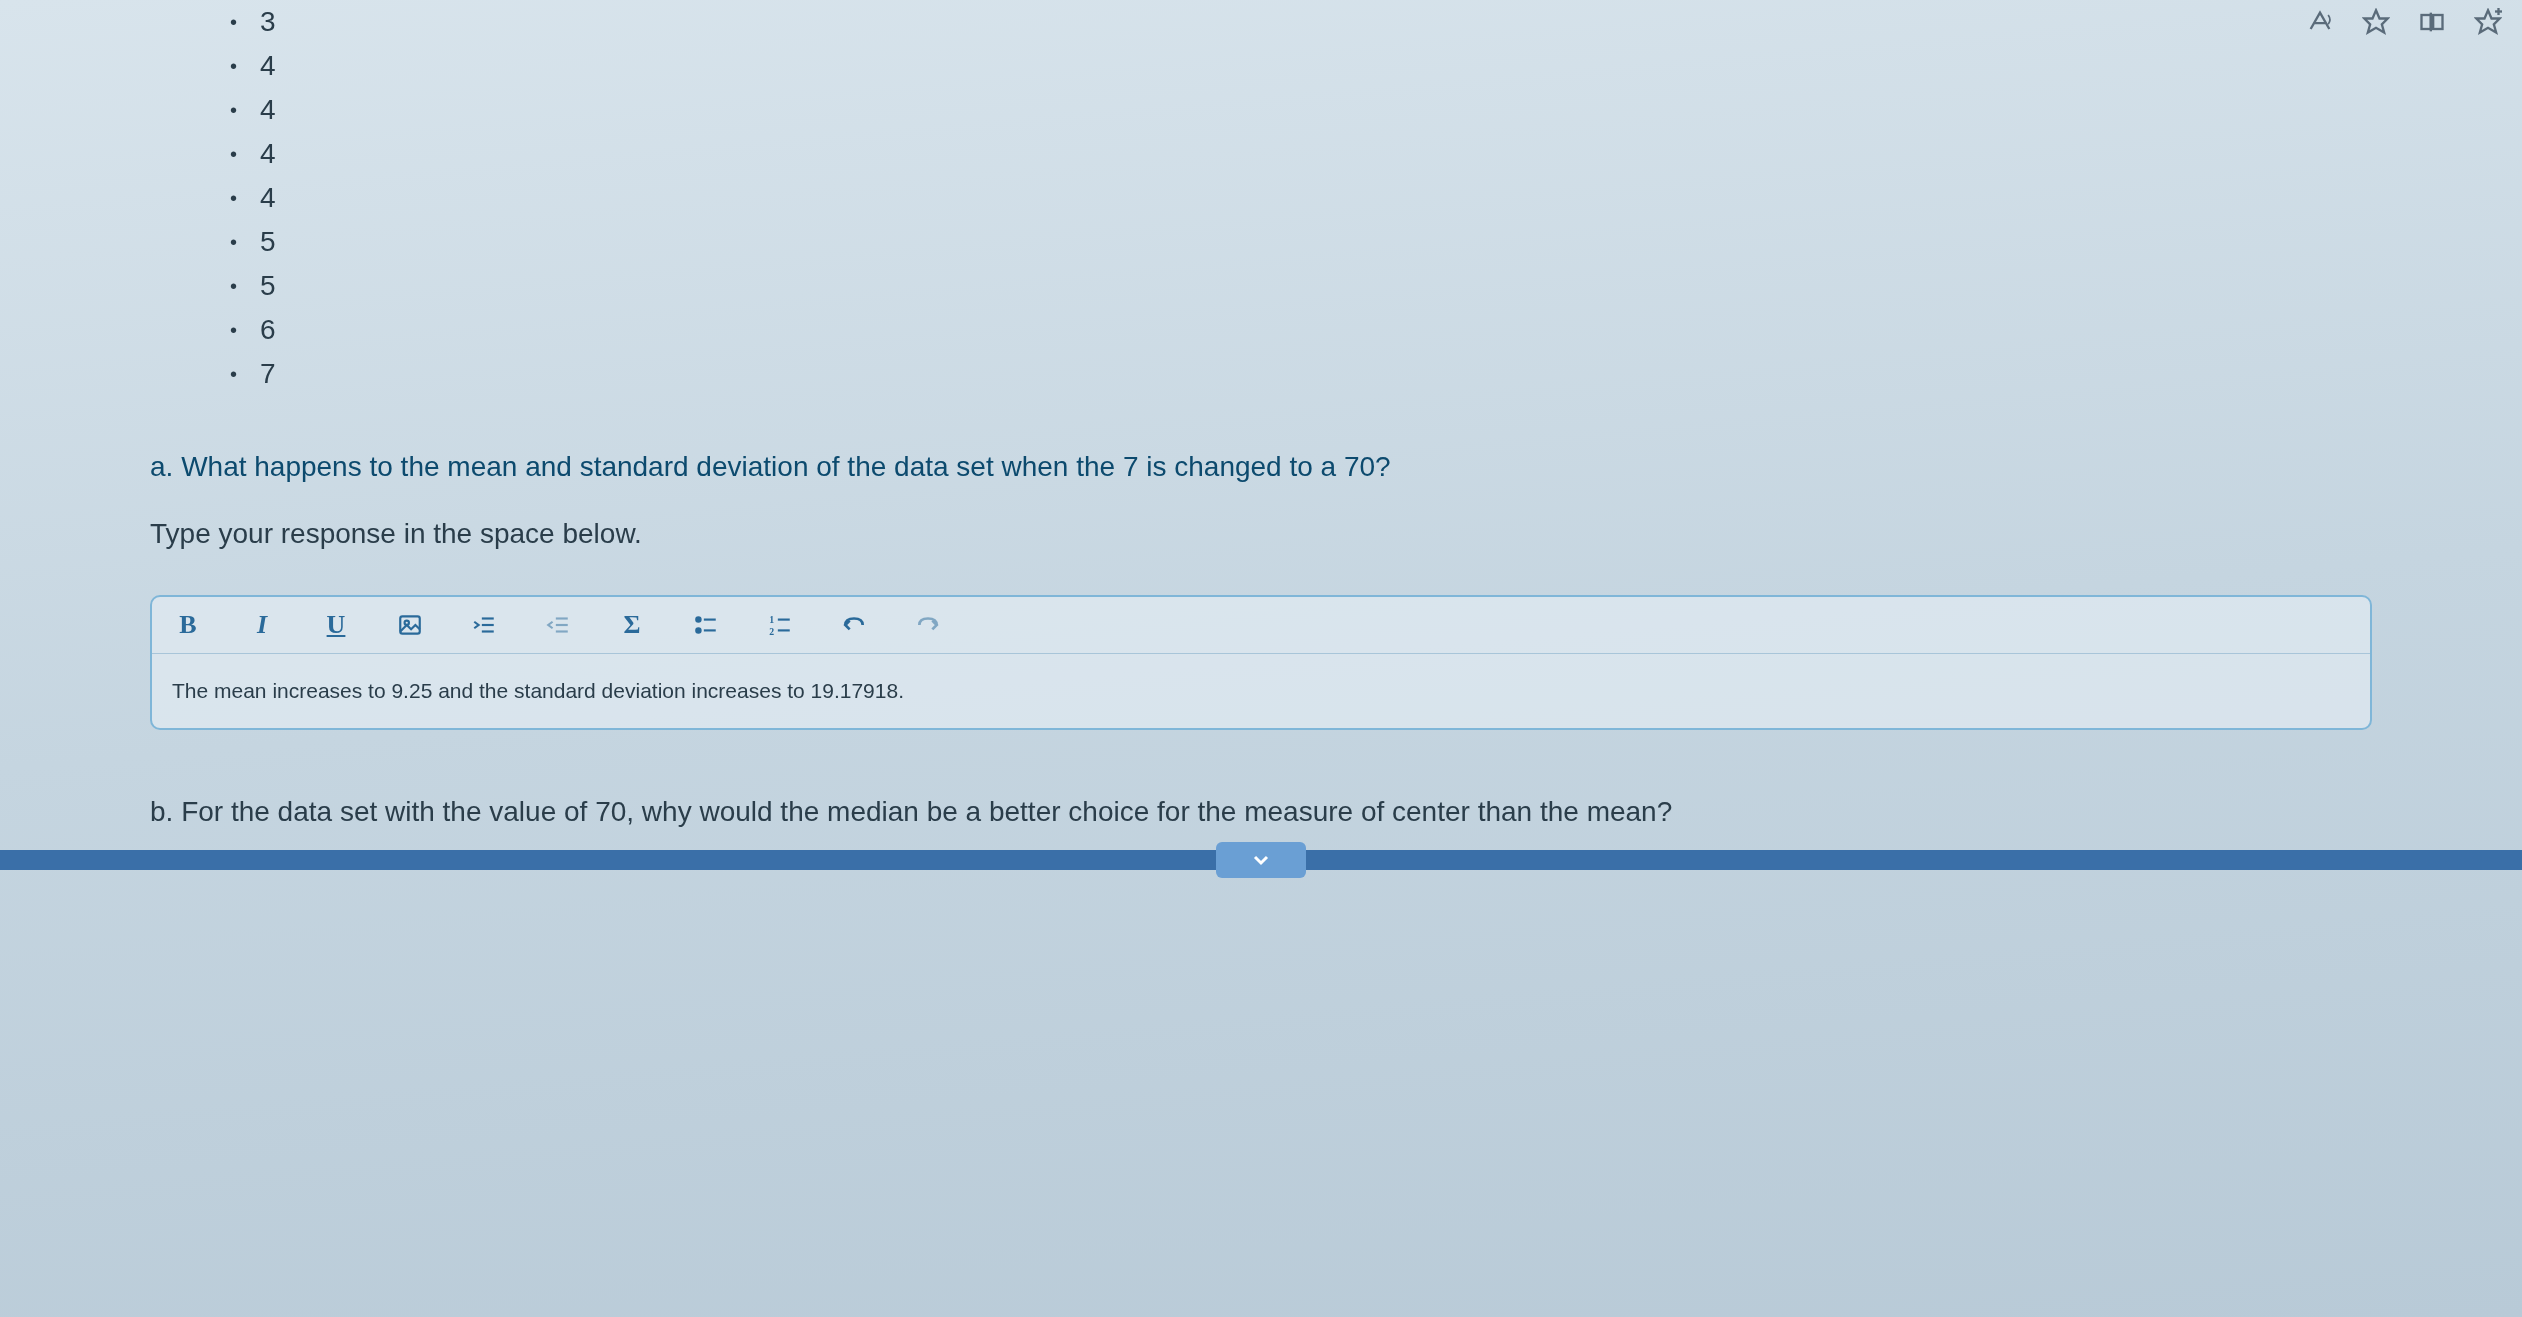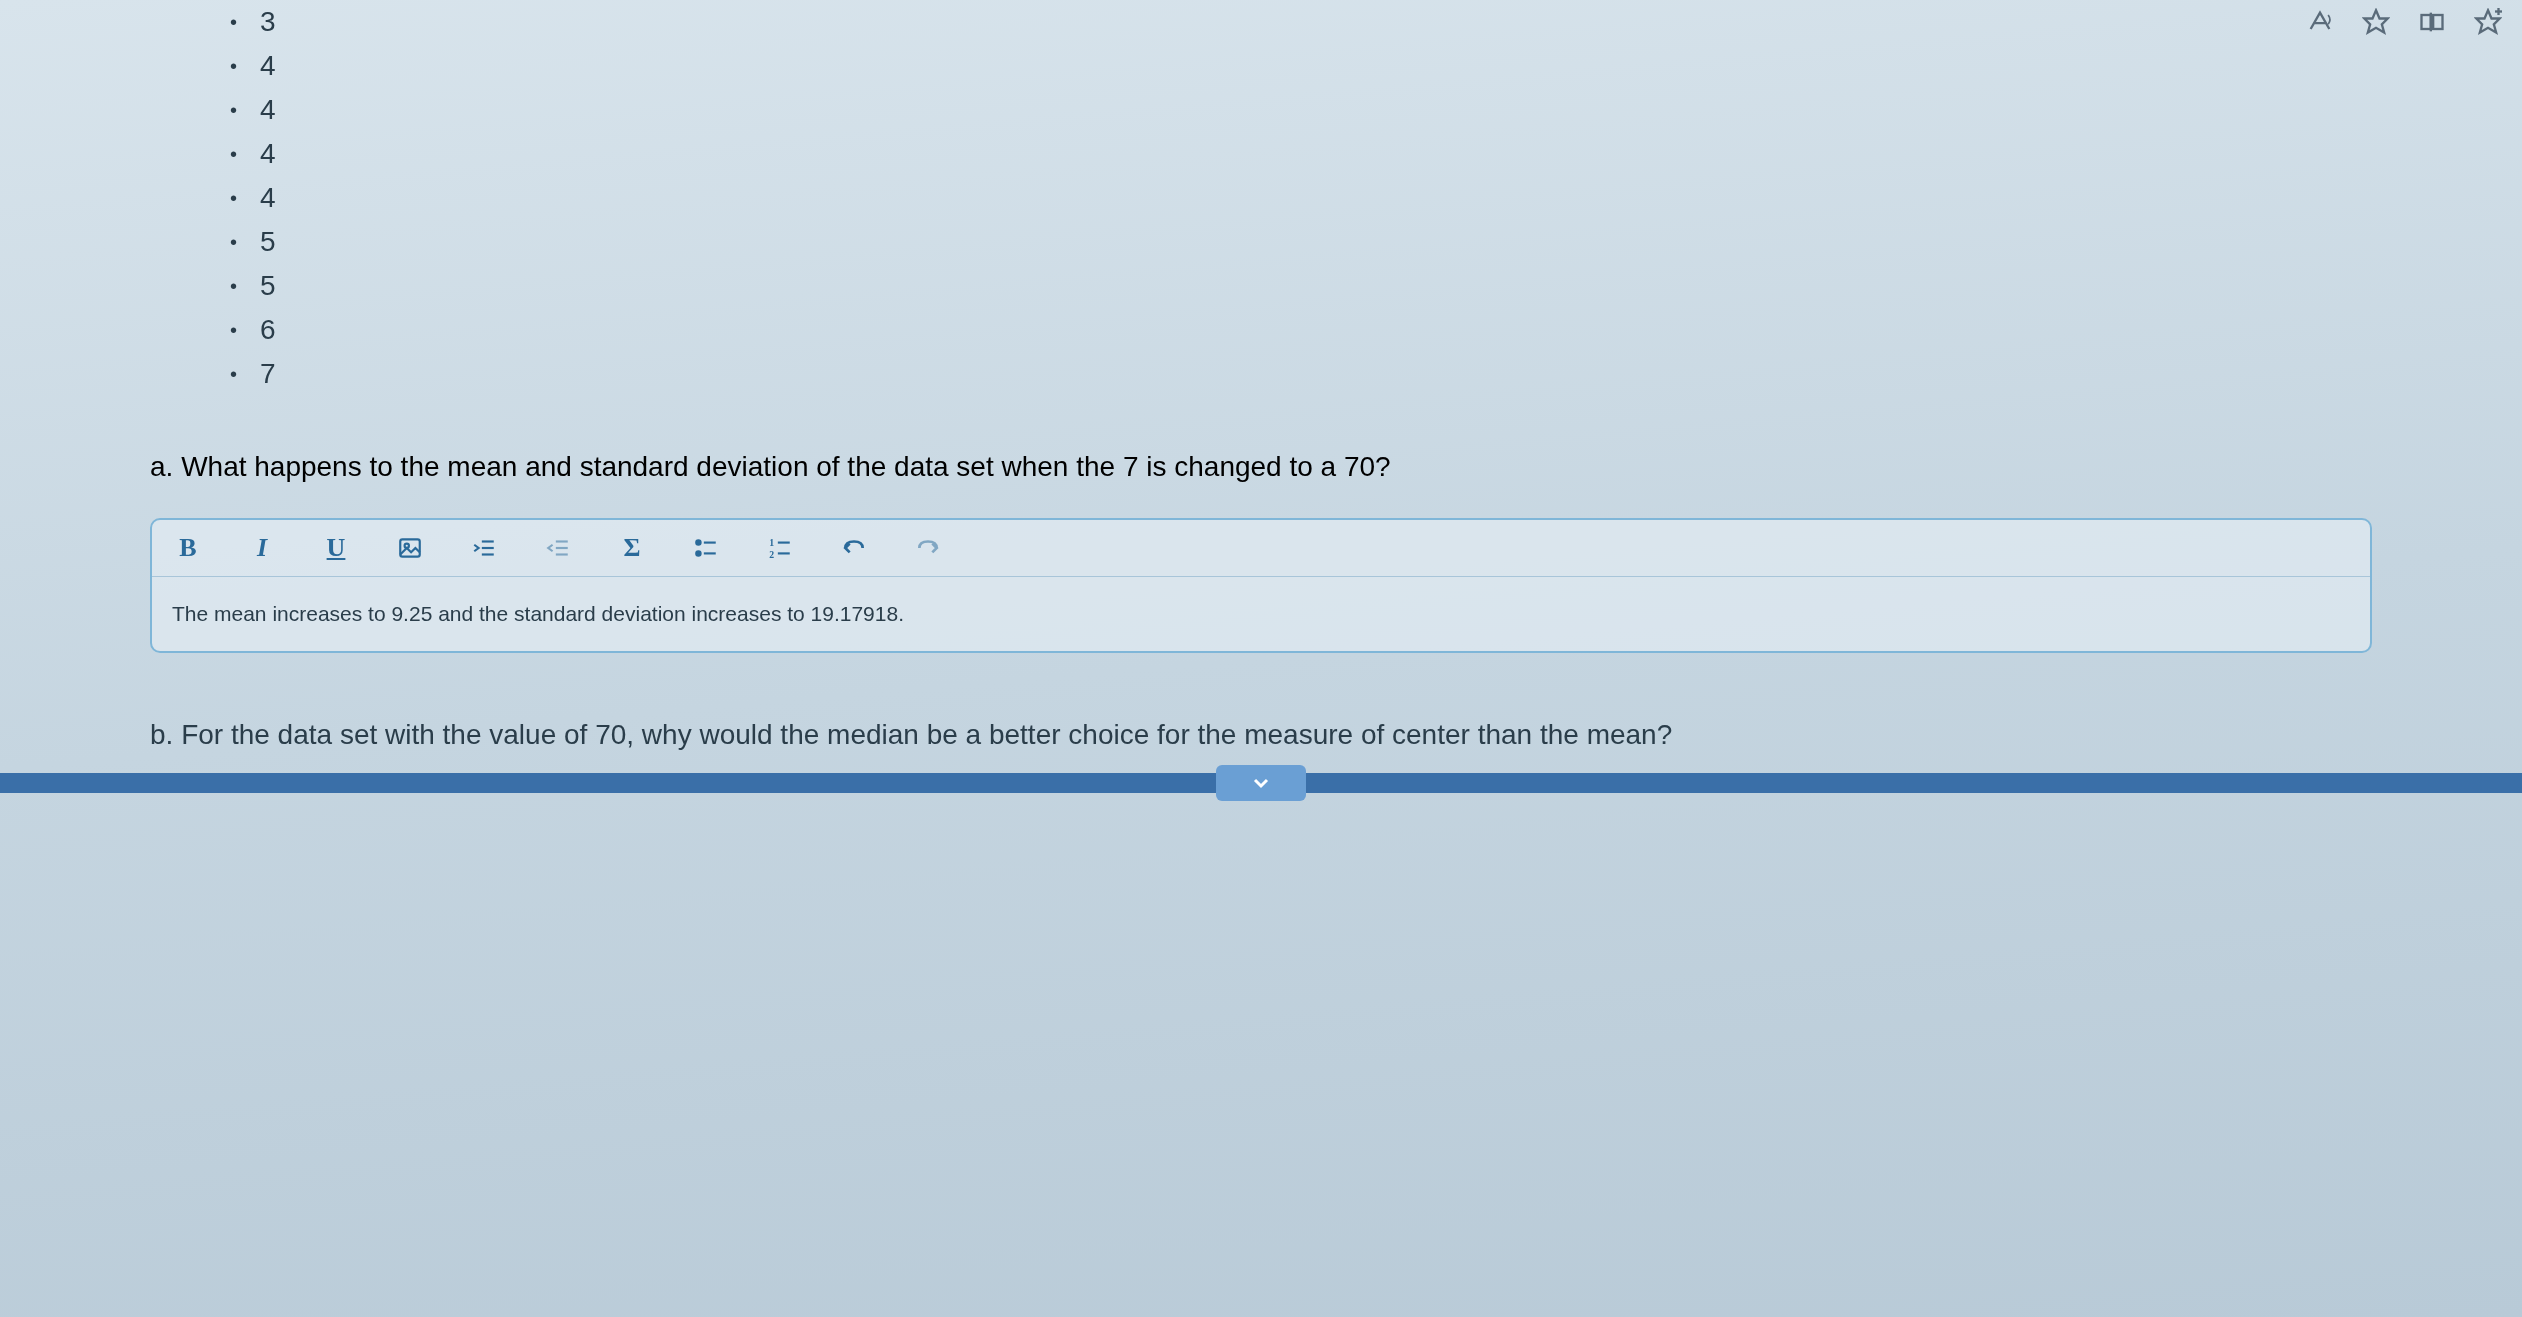--- a/index.html
+++ b/index.html
@@ -44,21 +44,21 @@
     .data-list li::before {
       content: "•";
       position: absolute;
       left: 0;
       color: #2a3d4a;
       font-size: 20px;
       top: 11px;
     }
     .question-a {
       font-size: 28px;
-      color: #000000;
+      color: #0c4a6e;
       margin-bottom: 30px;
       line-height: 1.5;
     }
     .instruction {
       font-size: 28px;
       color: #2a3d4a;
       margin-bottom: 45px;
     }
     .editor {
       border: 2px solid #7fb6d8;
@@ -161,20 +161,21 @@
     <li>4</li>
     <li>4</li>
     <li>4</li>
     <li>5</li>
     <li>5</li>
     <li>6</li>
     <li>7</li>
   </ul>
 
   <p class="question-a">a. What happens to the mean and standard deviation of the data set when the 7 is changed to a 70?</p>
+  <p class="instruction">Type your response in the space below.</p>
 
   <div class="editor">
     <div class="toolbar">
       <div class="tool-btn">B</div>
       <div class="tool-btn italic">I</div>
       <div class="tool-btn underline">U</div>
       <div class="tool-btn">
         <svg class="tool-svg" viewBox="0 0 24 24" fill="none" stroke="#2a6a9a" stroke-width="2">
             <rect x="3" y="4" width="18" height="16" rx="2"></rect>
             <circle cx="9" cy="10" r="2"></circle>

